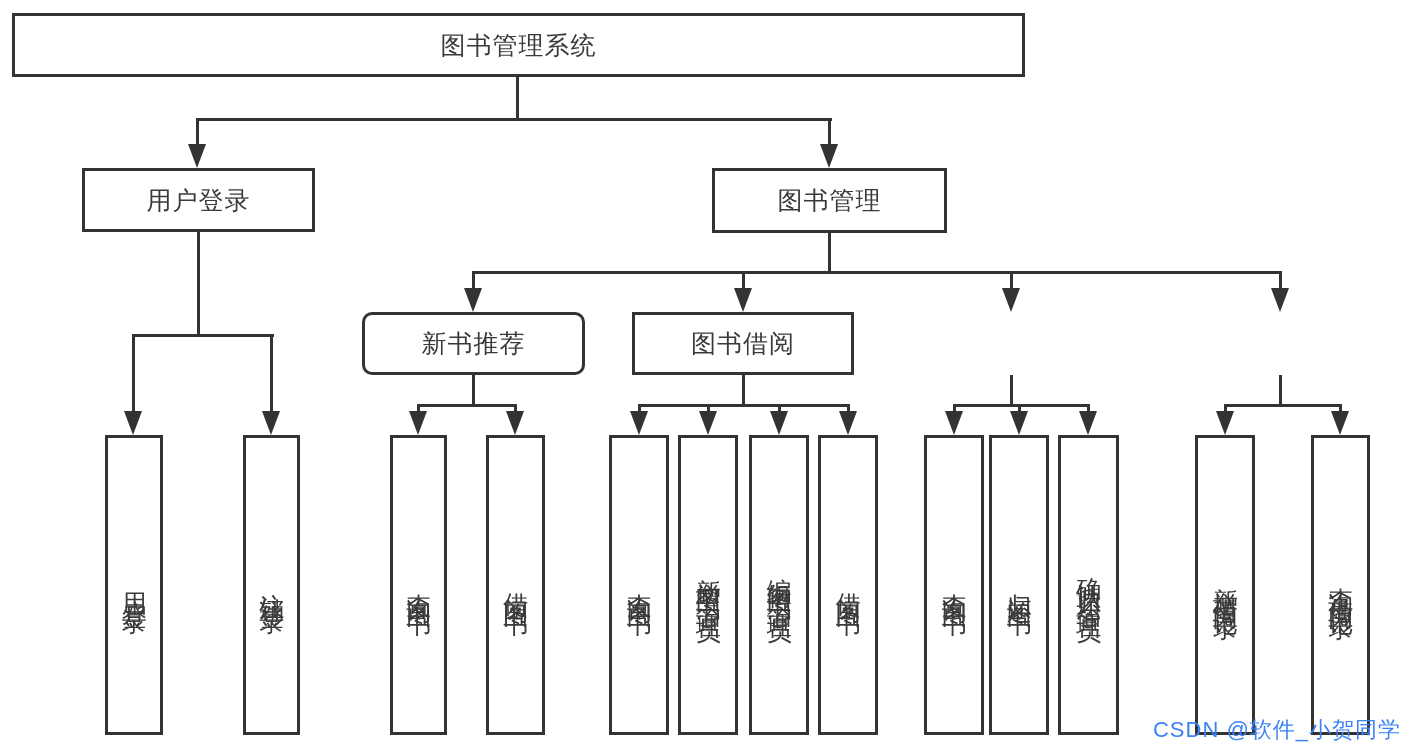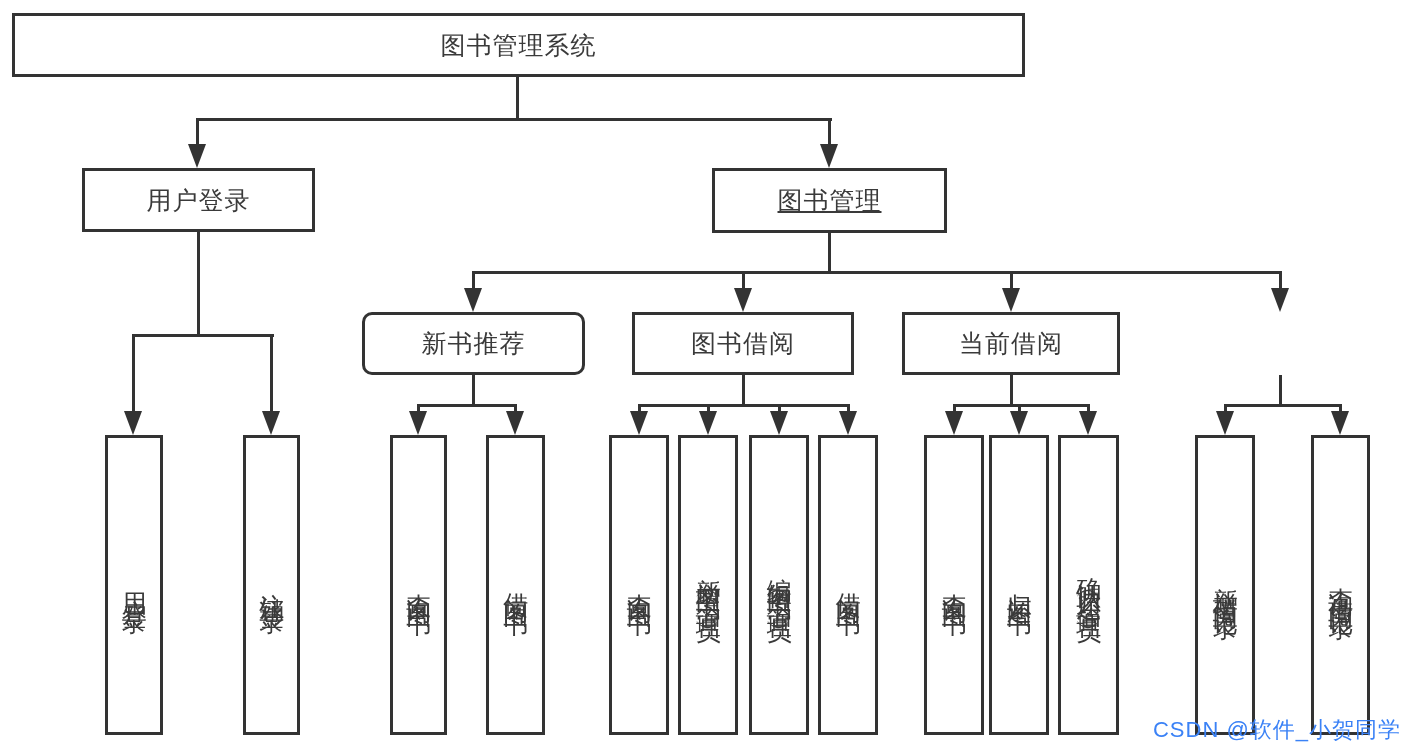--- a/index.html
+++ b/index.html
@@ -92,32 +92,29 @@
   <div class="arrow" style="left:1216px;top:411px;"></div>
   <div class="arrow" style="left:1331px;top:411px;"></div>
 
   <div class="box hbox" style="left:12px;top:13px;width:1013px;height:64px;">
     <span>图书管理系统</span>
   </div>
 
   <div class="box hbox" style="left:82px;top:168px;width:233px;height:64px;">
     <span>用户登录</span>
   </div>
-  <div class="box hbox" style="left:712px;top:168px;width:235px;height:65px;text-decoration:underline;">
+  <div class="box hbox" style="left:712px;top:168px;width:235px;height:65px;">
     <span>图书管理</span>
   </div>
 
   <div class="box hbox" style="left:362px;top:312px;width:223px;height:63px;border-radius:10px;">
     <span>新书推荐</span>
   </div>
   <div class="box hbox" style="left:632px;top:312px;width:222px;height:63px;">
     <span>图书借阅</span>
-  </div>
-  <div class="box hbox" style="left:902px;top:312px;width:218px;height:63px;">
-    <span>当前借阅</span>
   </div>
 
   <div class="box vbox" style="left:105px;top:435px;width:58px;height:300px;">
     <span class="vtext">用户登录</span>
   </div>
   <div class="box vbox" style="left:243px;top:435px;width:57px;height:300px;">
     <span class="vtext">注销登录</span>
   </div>
 
   <div class="box vbox" style="left:390px;top:435px;width:57px;height:300px;">

